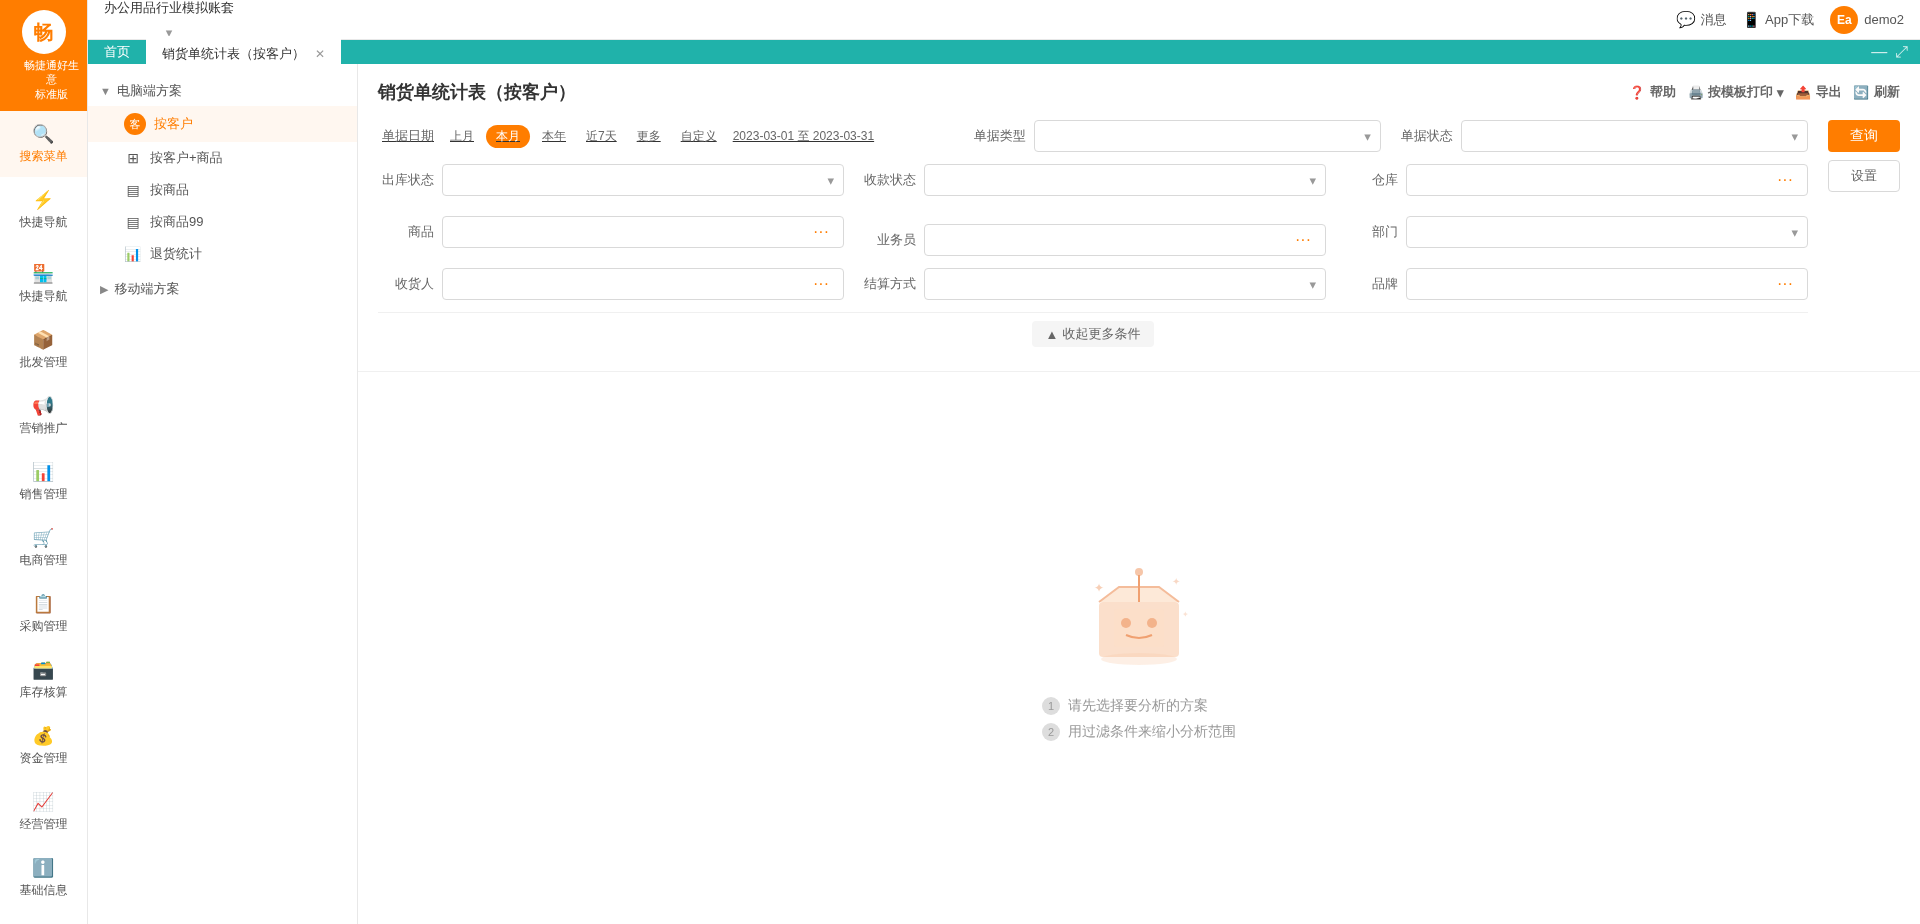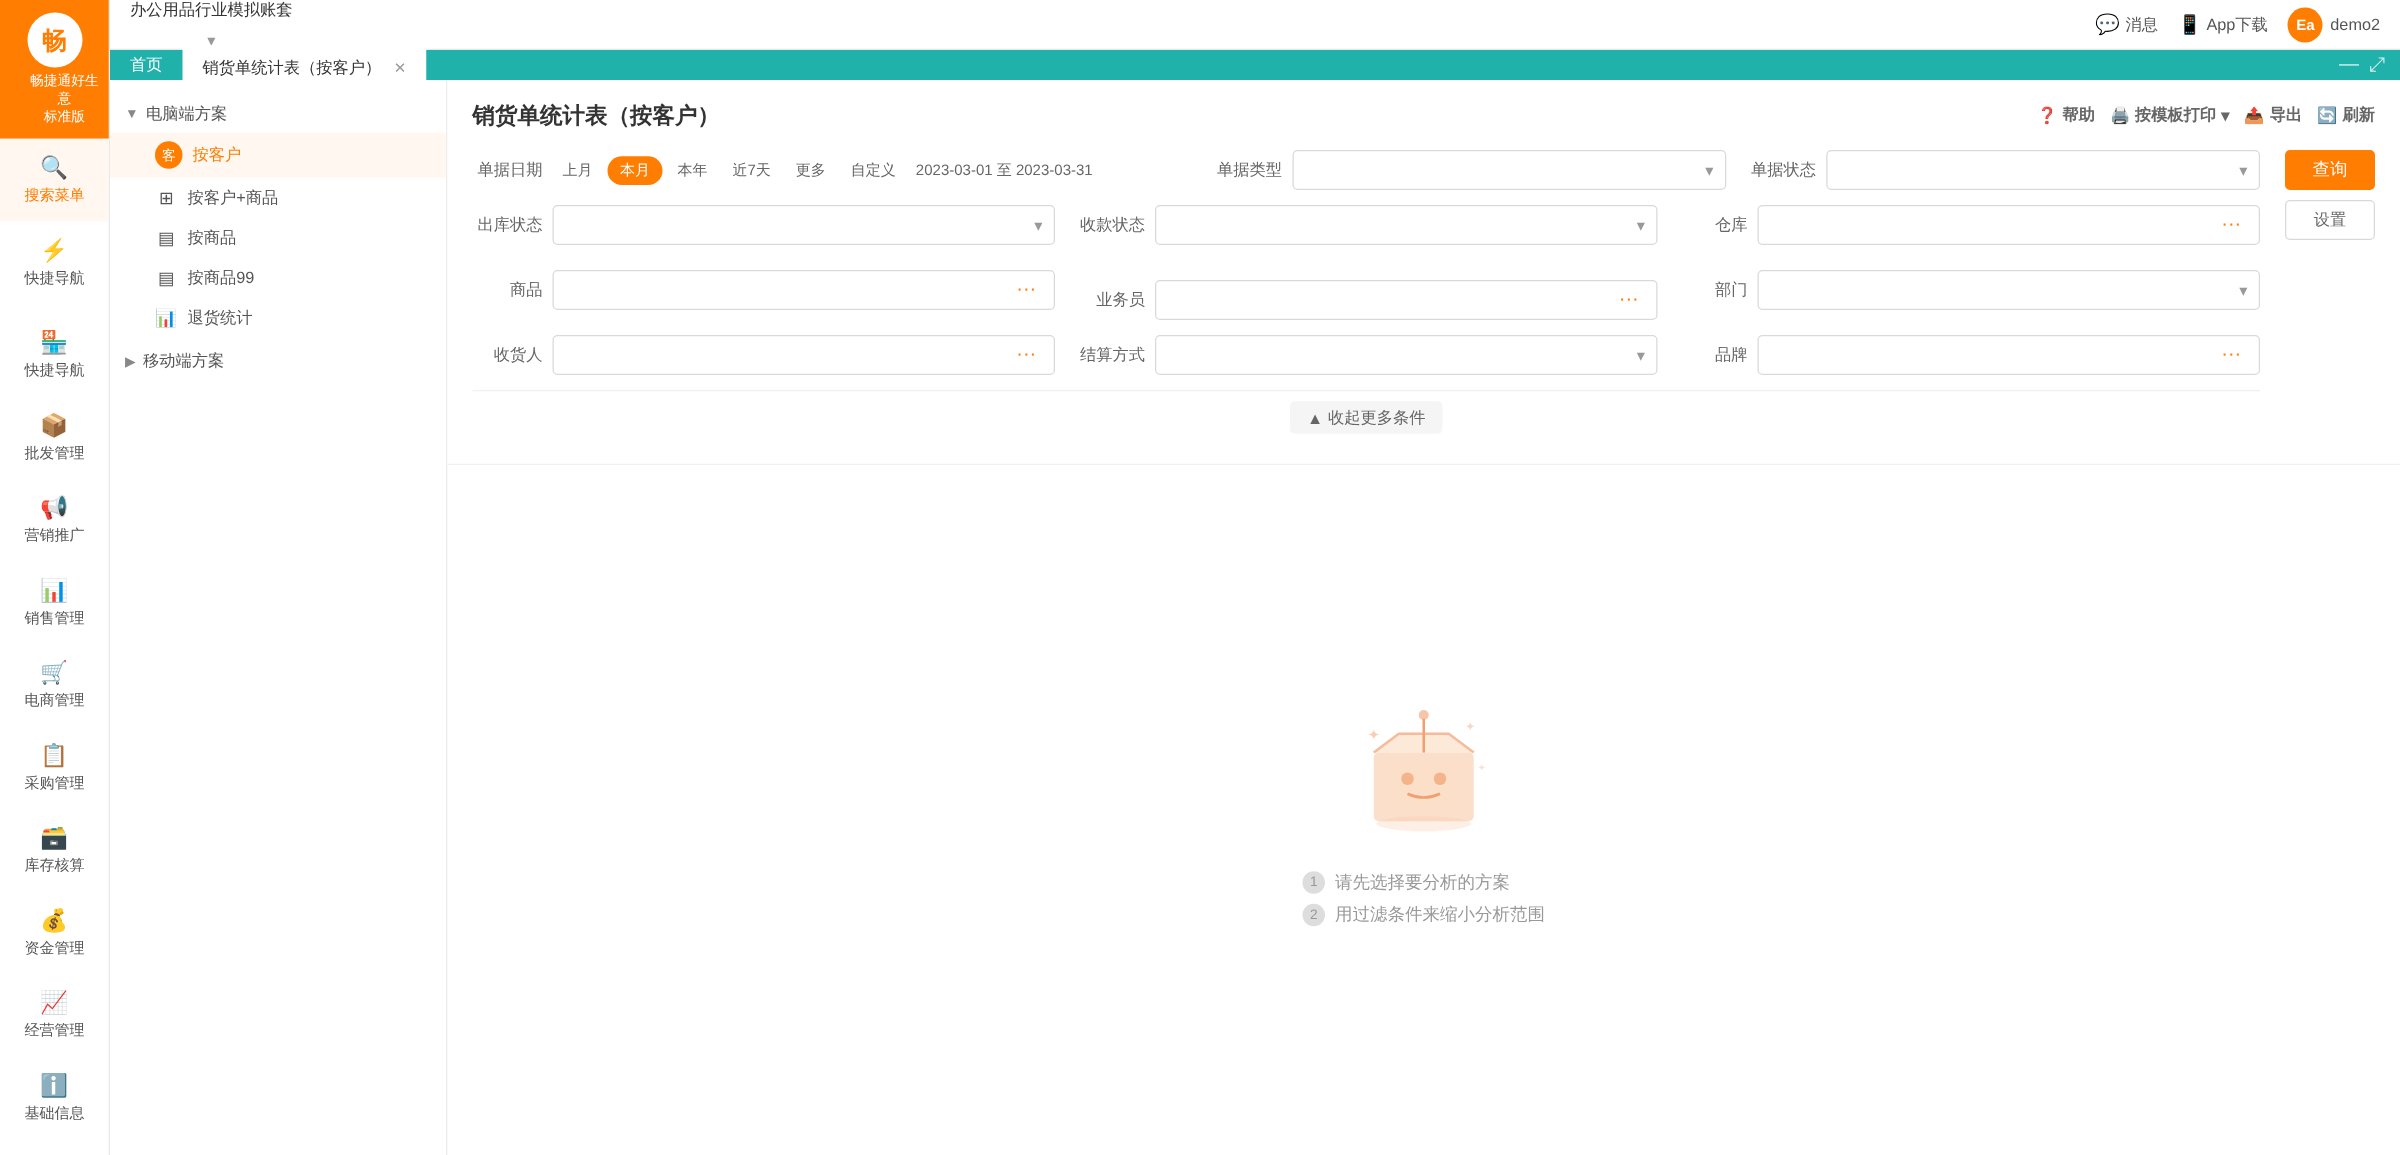--- a/index.html
+++ b/index.html
@@ -261,21 +261,21 @@
               <span>🔄</span>
               <span>刷新</span>
             </div>
           </div>
         </div>
 
         <div style="display:flex; gap:12px; align-items:flex-start;">
           <div style="flex:1;">
 
             <div class="filter-row">
-              <div class="filter-item" style="flex:1.4;">
+              <div class="filter-item" style="flex:1.4;text-decoration:underline;">
                 <span class="filter-label">单据日期</span>
                 <div class="date-filter">
                   <div class="date-filter-btns">
                     <button class="date-btn">上月</button>
                     <button class="date-btn active">本月</button>
                     <button class="date-btn">本年</button>
                     <button class="date-btn">近7天</button>
                     <button class="date-btn">更多</button>
                     <button class="date-btn">自定义</button>
                   </div>

